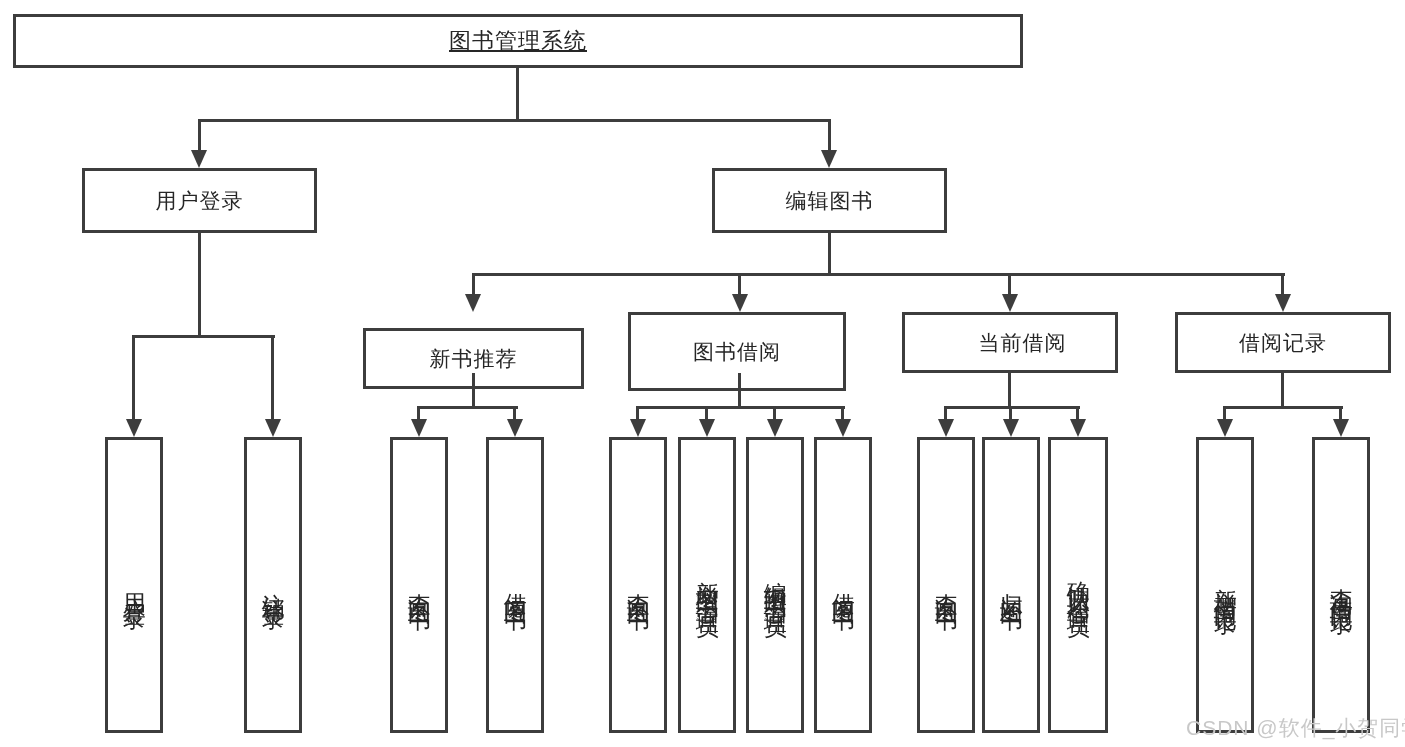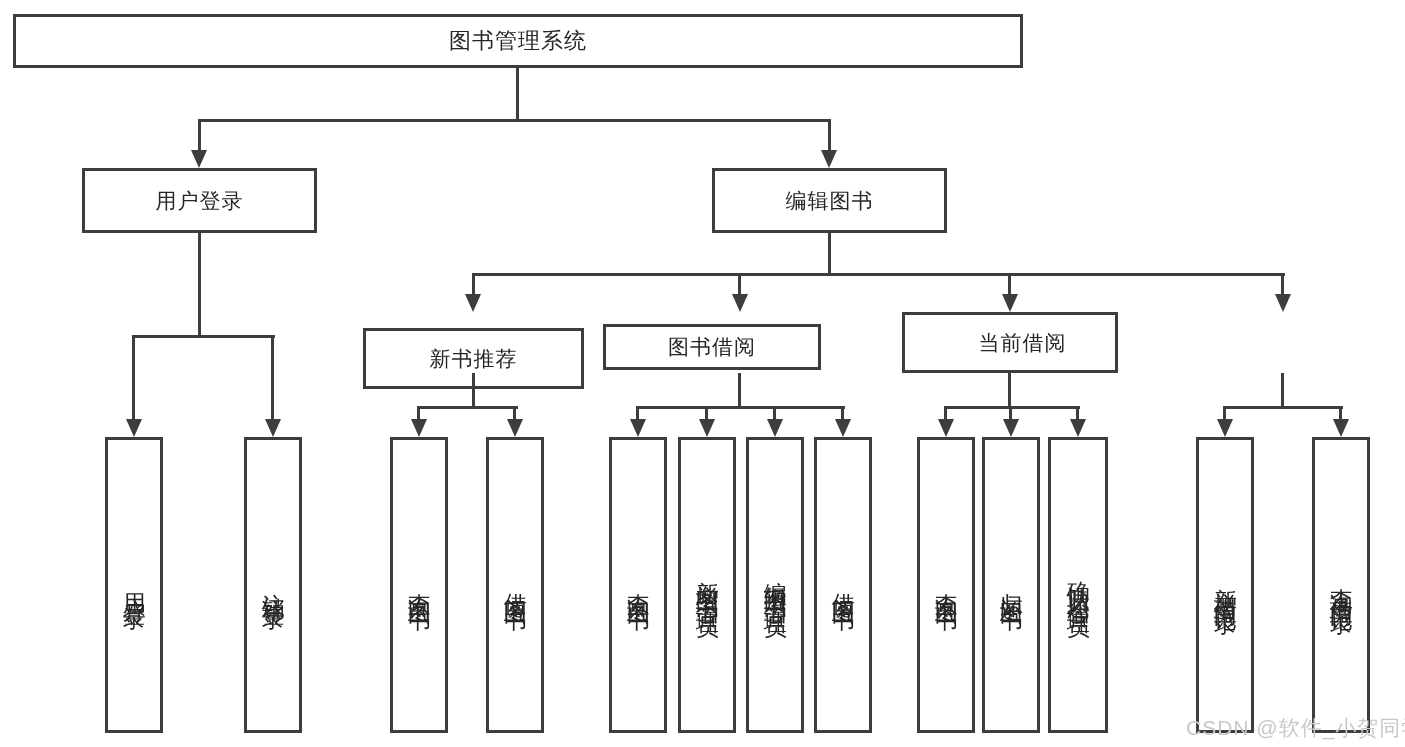--- a/index.html
+++ b/index.html
@@ -57,28 +57,29 @@
     letter-spacing: 1px;
     white-space: nowrap;
     z-index: 10;
   }
 </style>
 </head>
 <body>
 
 <div class="canvas">
 
-  <div class="box hbox rootbox" style="left:13px;top:14px;width:1010px;height:54px;">图书管理系统</div>
+  <div class="box hbox rootbox" style="left:13px;top:14px;width:1010px;height:54px;text-decoration:underline;">图书管理系统</div>
 
   <div class="box hbox" style="left:82px;top:168px;width:235px;height:65px;">用户登录</div>
   <div class="box hbox" style="left:712px;top:168px;width:235px;height:65px;">编辑图书</div>
 
   <div class="box hbox" style="left:363px;top:328px;width:221px;height:61px;">新书推荐</div>
-  <div class="box hbox" style="left:603px;top:312px;width:218px;height:46px;margin-top:12px;">图书借阅</div>
+  <div class="box hbox" style="left:628px;top:312px;width:218px;height:79px;">图书借阅</div>
   <div class="box hbox" style="left:902px;top:312px;width:216px;height:61px;padding-left:25px;">当前借阅</div>
+  <div class="box hbox" style="left:1175px;top:312px;width:216px;height:61px;">借阅记录</div>
 
   <div class="box leaf" style="left:105px;top:437px;width:58px;height:296px;">用户登录</div>
   <div class="box leaf" style="left:244px;top:437px;width:58px;height:296px;">注销登录</div>
 
   <div class="box leaf" style="left:390px;top:437px;width:58px;height:296px;">查询图书</div>
   <div class="box leaf" style="left:486px;top:437px;width:58px;height:296px;">借阅图书</div>
 
   <div class="box leaf" style="left:609px;top:437px;width:58px;height:296px;">查询图书</div>
   <div class="box leaf" style="left:678px;top:437px;width:58px;height:296px;">新增图书（管理员）</div>
   <div class="box leaf" style="left:746px;top:437px;width:58px;height:296px;">编辑图书（管理员）</div>

